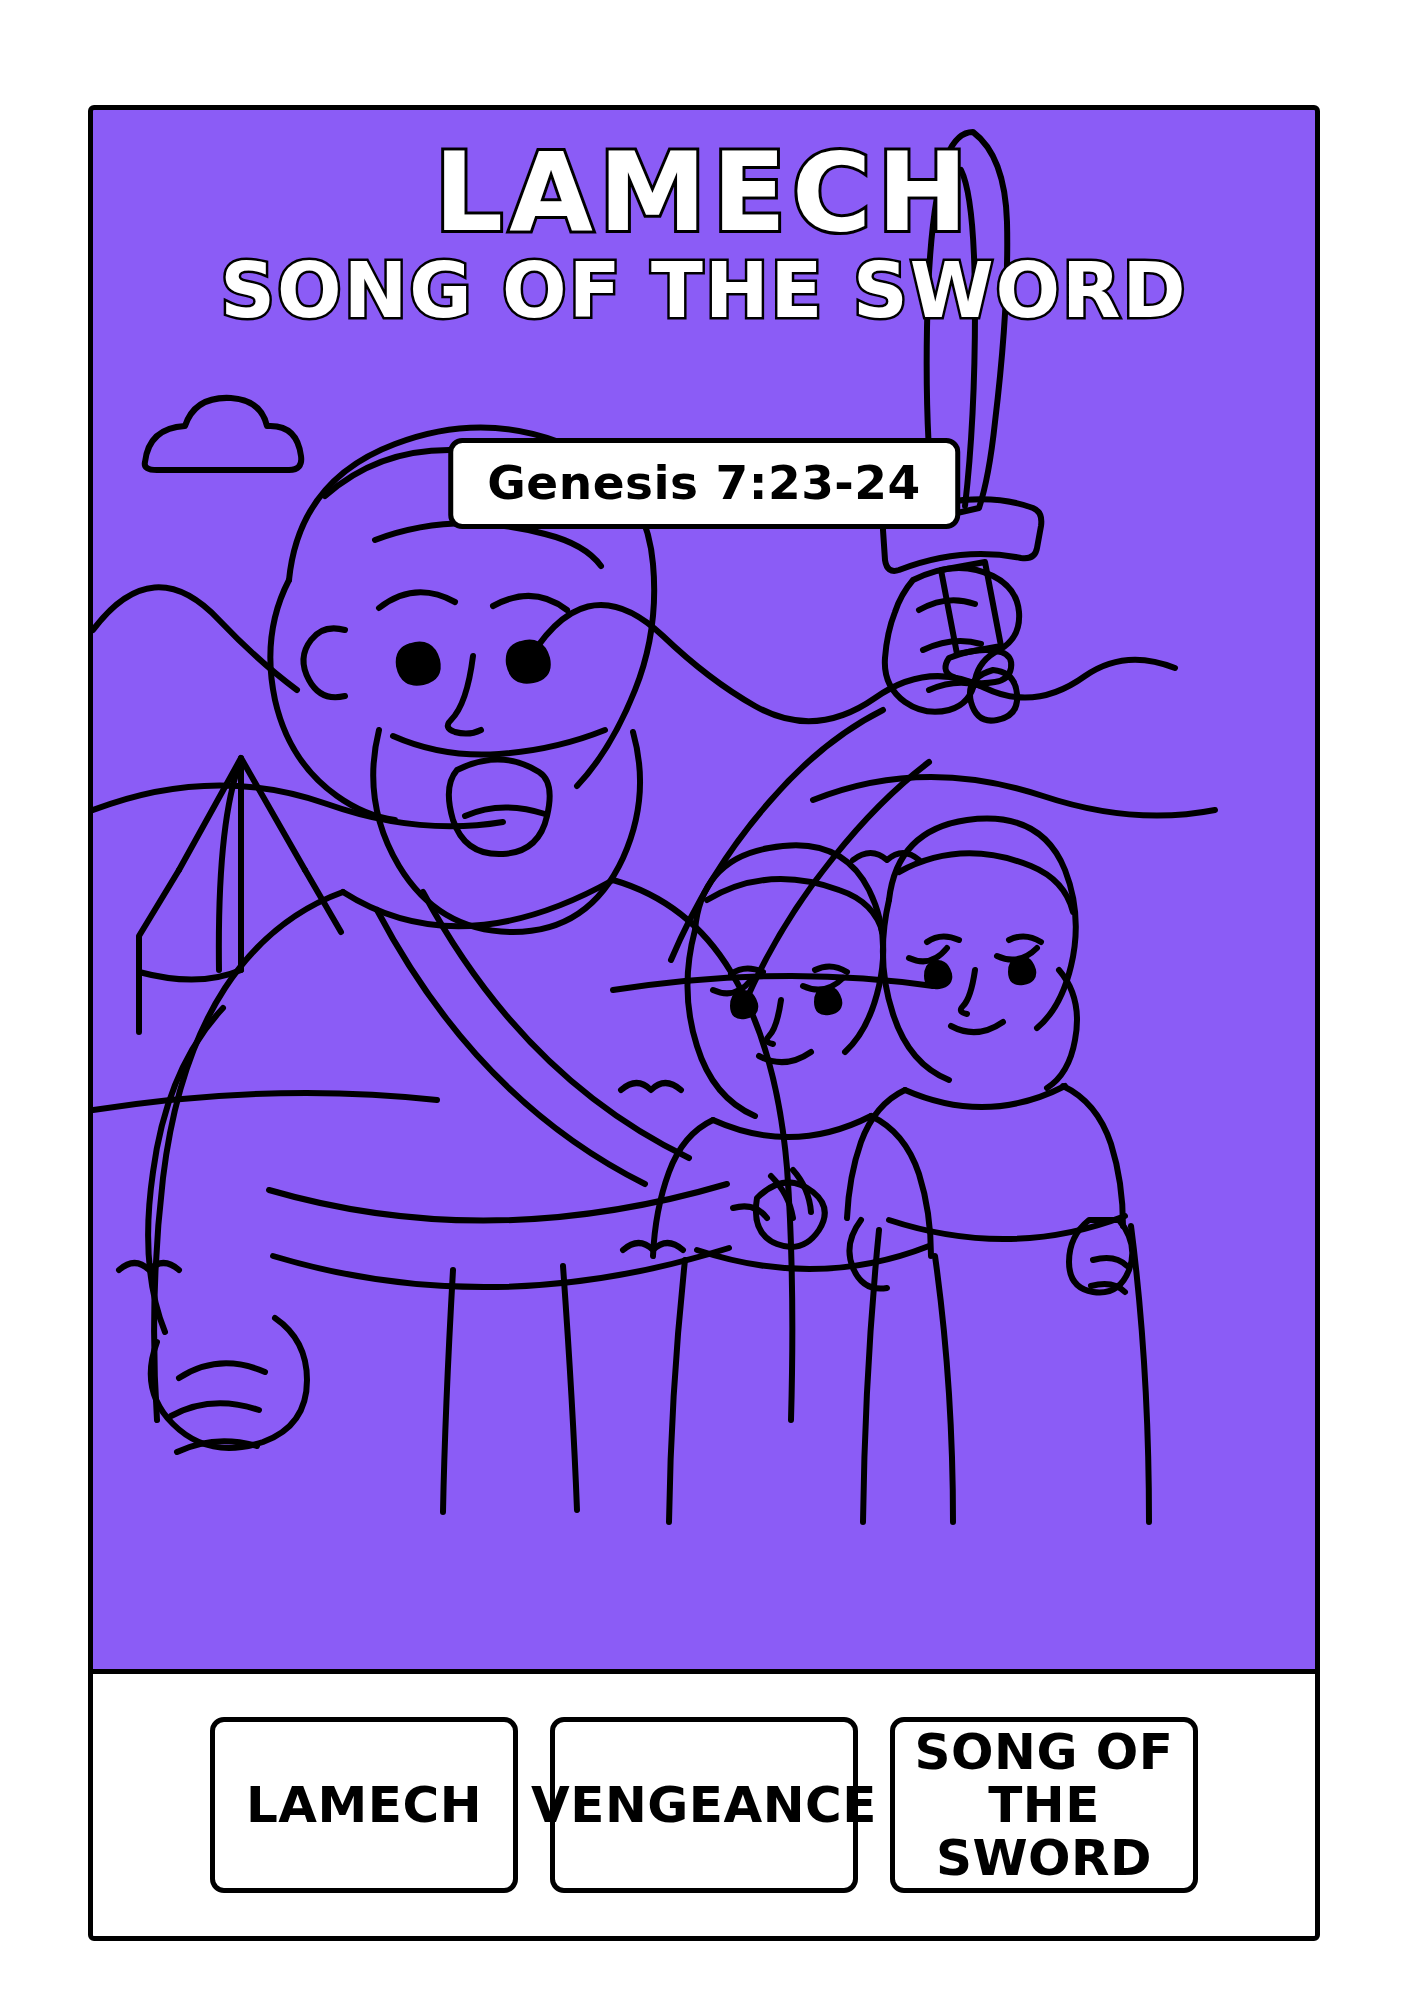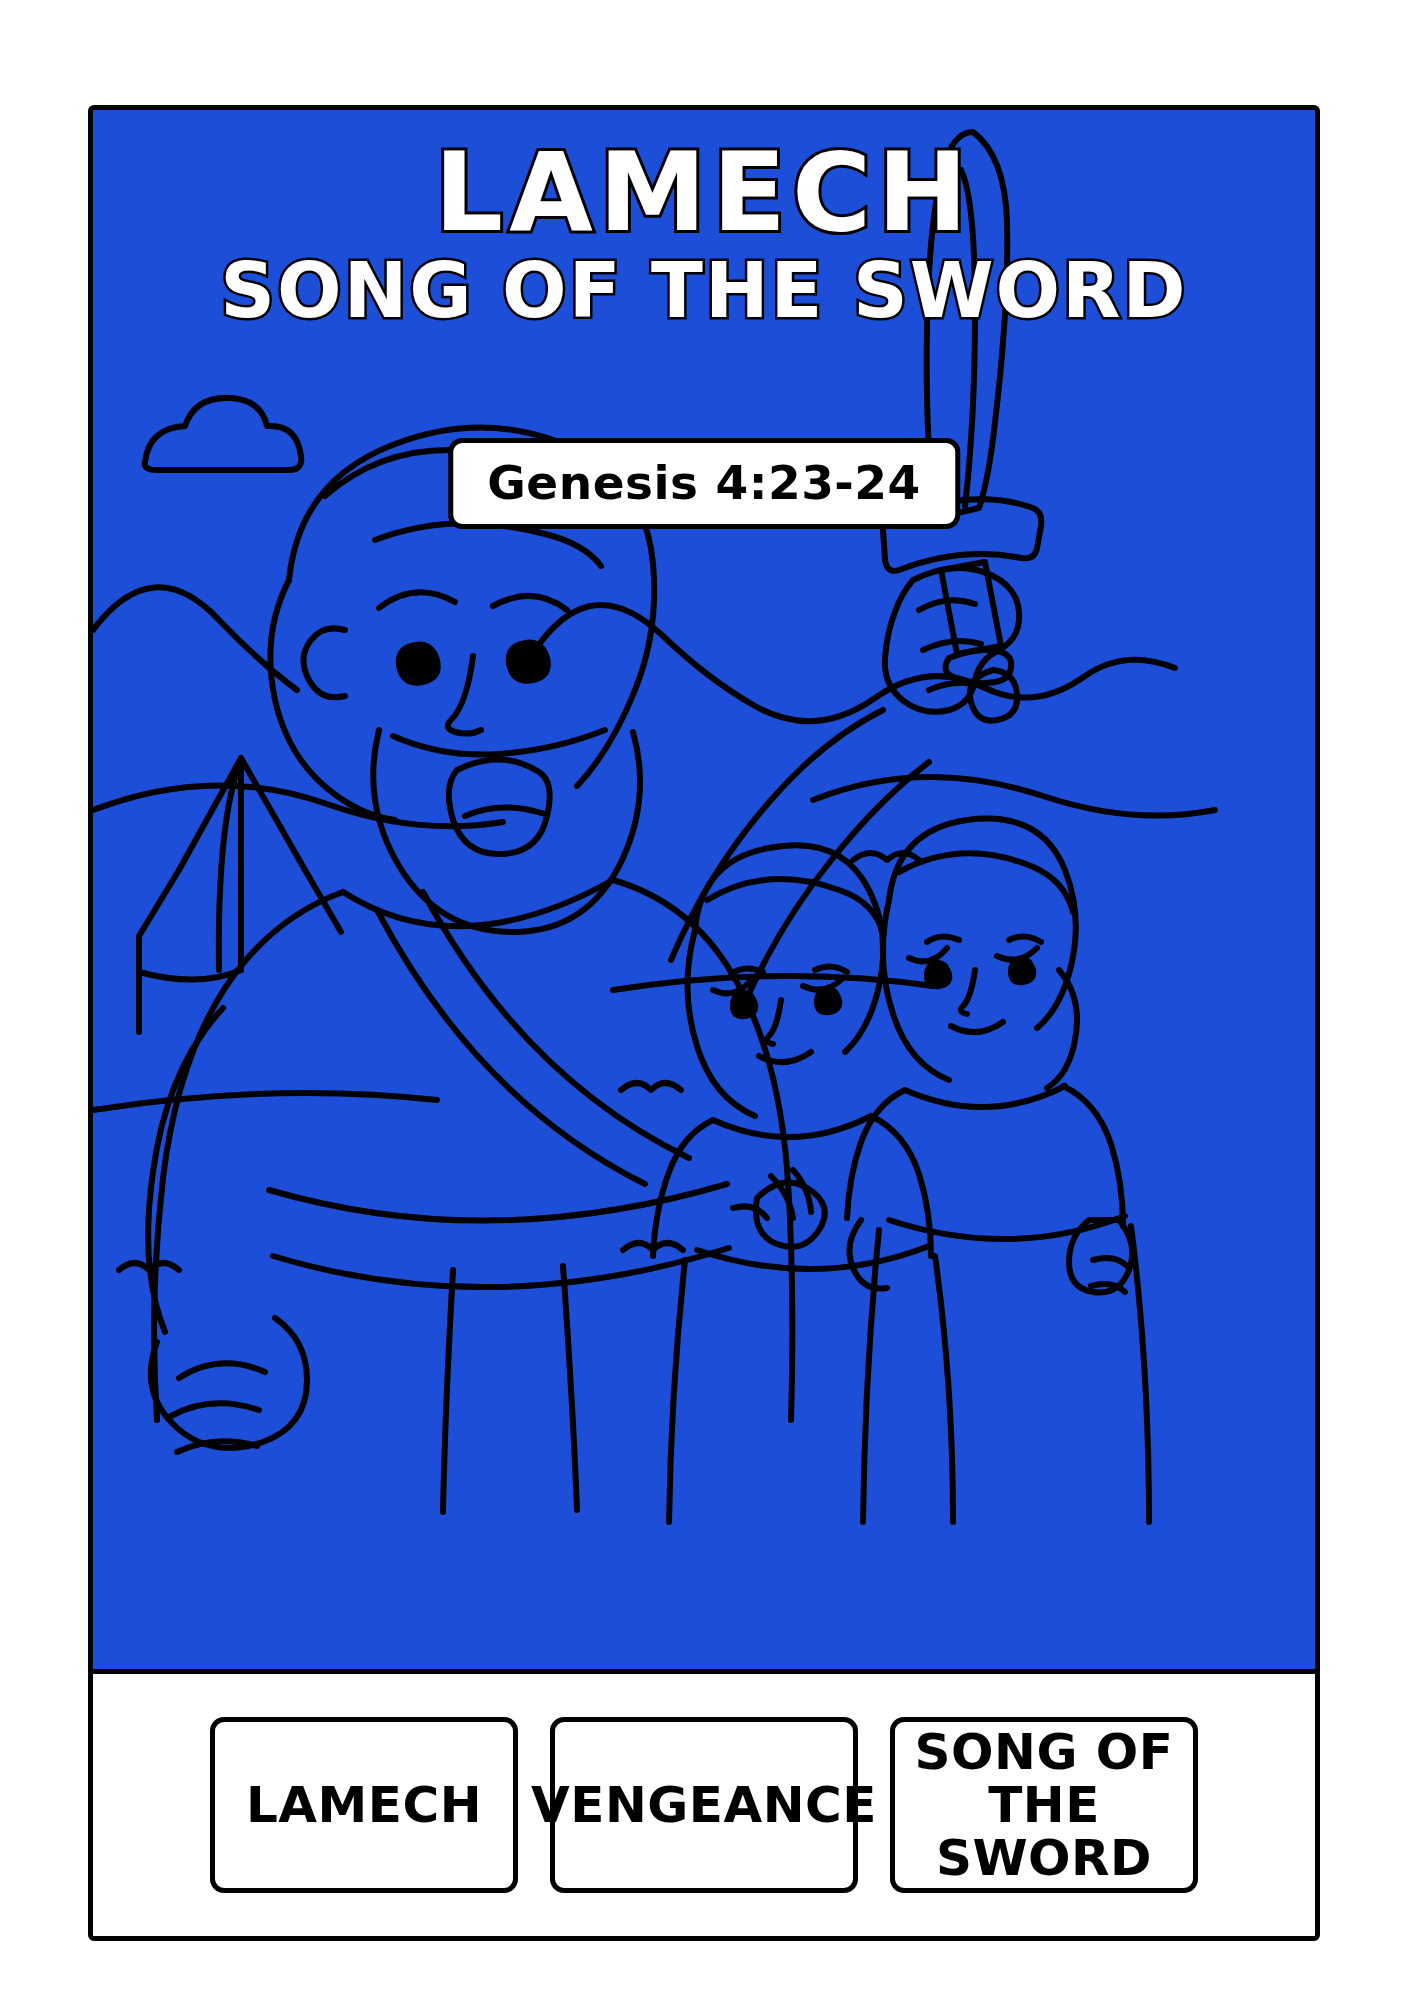--- a/index.html
+++ b/index.html
@@ -22,21 +22,21 @@
   
   #sheet-frame {
     position: absolute;
     left: 88px;
     top: 105px;
     width: 1232px;
     height: 1836px;
     border: 5px solid #000000;
     border-radius: 6px;
     box-sizing: border-box;
-    background: #1d4ed8;
+    background: #8b5cf6;
     overflow: hidden;
     text-decoration: underline;
   }
   
   #title-block {
     position: absolute;
     left: 0;
     top: 28px;
     width: 100%;
     text-align: center;
@@ -282,21 +282,21 @@
         </g>
 
       </svg>
     </div>
 
     <div id="title-block">
       <div class="outline-title" id="main-title">LAMECH</div>
       <div class="outline-title" id="sub-title">SONG OF THE SWORD</div>
     </div>
 
-    <div id="verse-badge">Genesis 4:23-24</div>
+    <div id="verse-badge">Genesis 7:23-24</div>
 
     <div id="keyword-bar">
       <div class="keyword-chip">LAMECH</div>
       <div class="keyword-chip">VENGEANCE</div>
       <div class="keyword-chip">SONG OF
 THE SWORD</div>
     </div>
 
   </div>
 </div>

